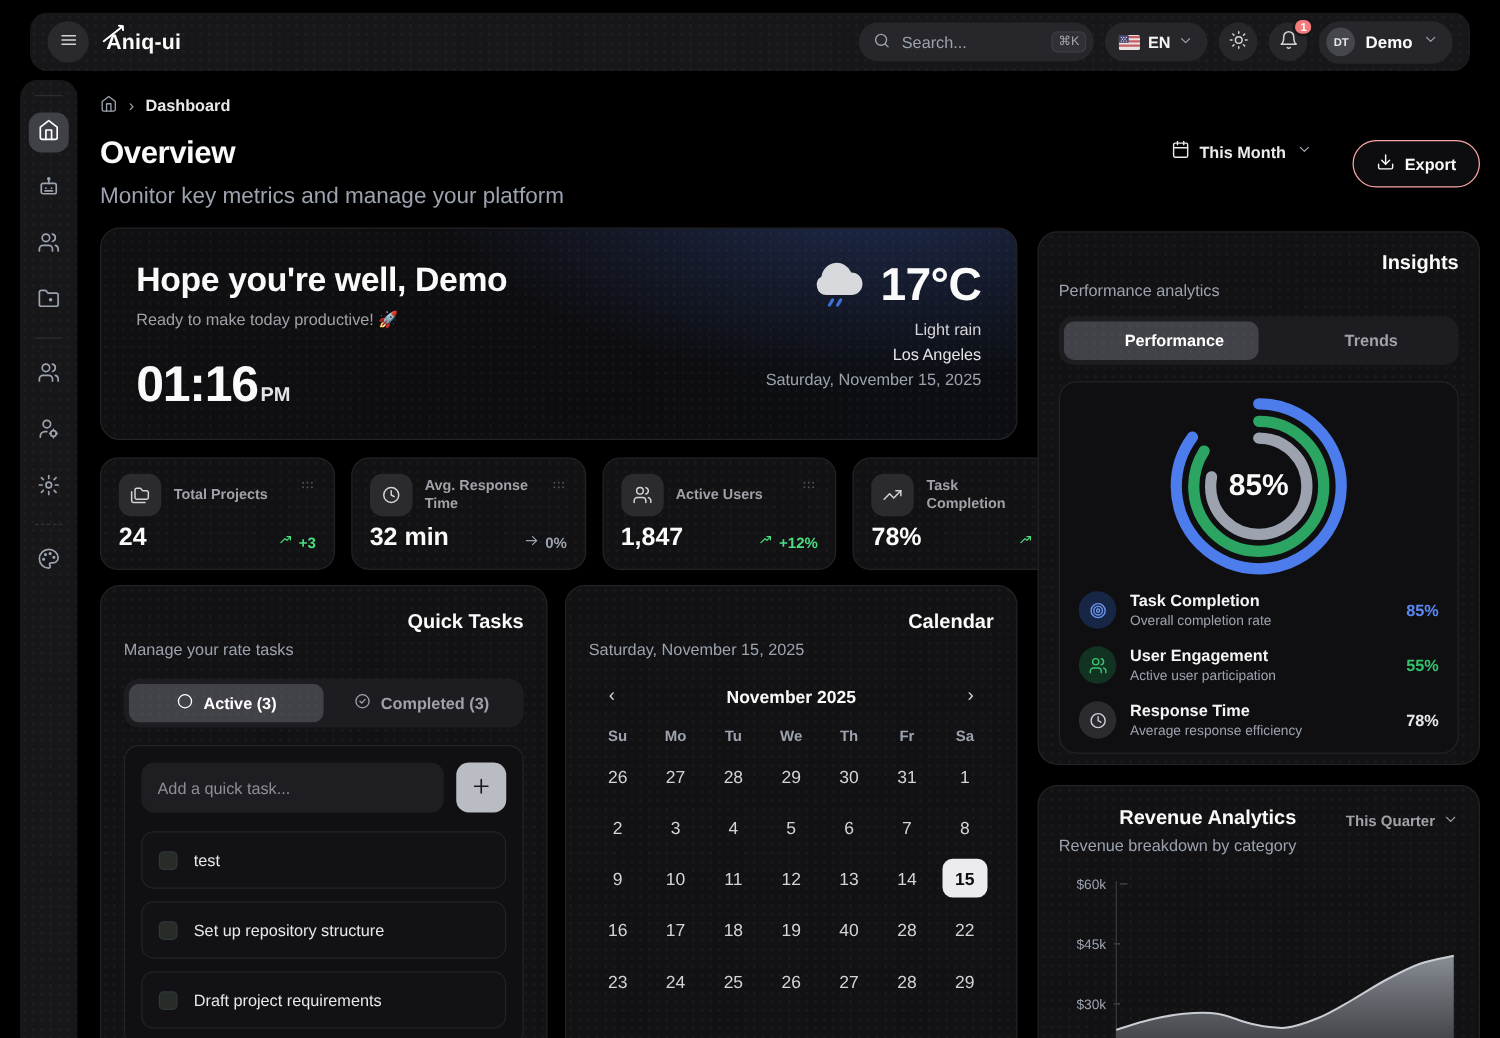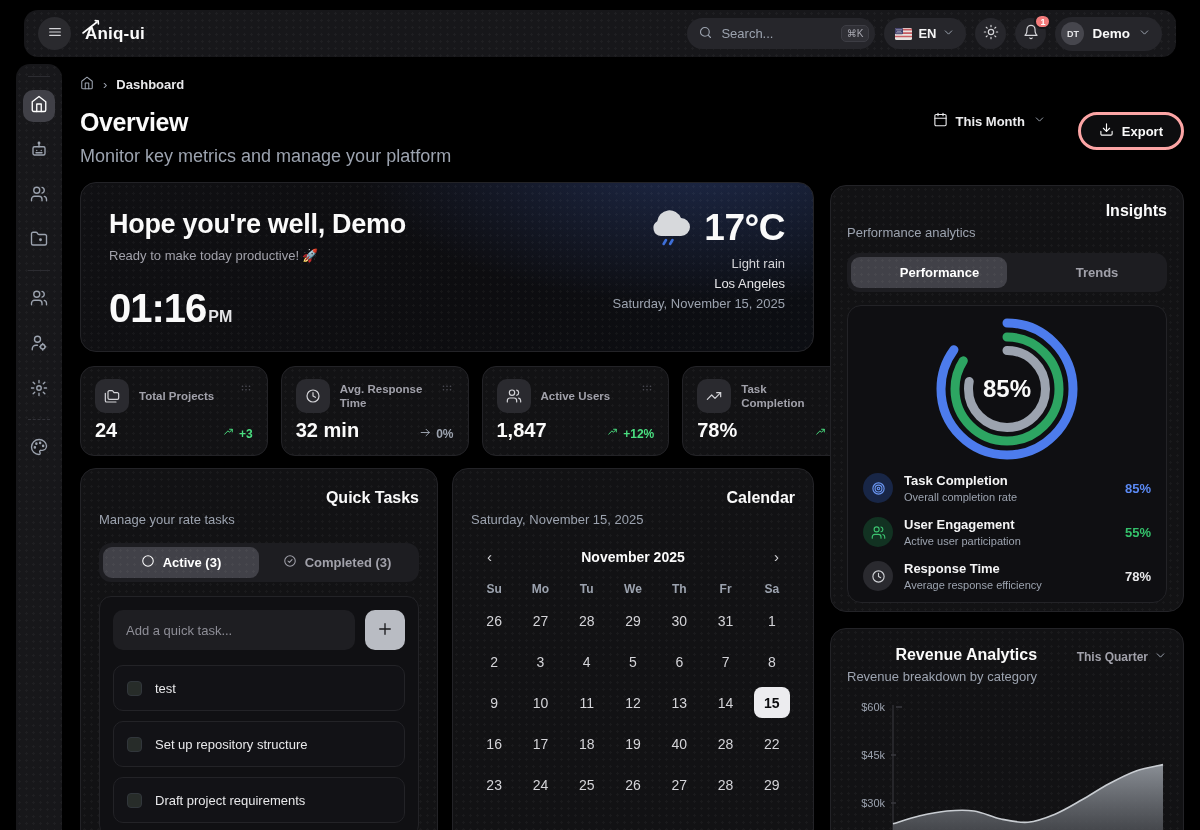--- a/index.html
+++ b/index.html
@@ -44,21 +44,21 @@
 
   
   .main { position:absolute; left:80px; top:64px; width:1104px; }
   .crumbs { margin-top:12px; display:flex; align-items:center; gap:9px; color:#9ca3af; font-size:13px; }
   .crumbs .cur { color:#e8e8ea; font-weight:700; }
   .titlerow { margin-top:15px; display:flex; justify-content:space-between; align-items:flex-start; }
   h1 { font-size:25px; letter-spacing:-.4px; }
   .pagesub { margin-top:9px; font-size:18px; color:#9ca3af; }
   .controls { display:flex; align-items:flex-start; gap:32px; margin-top:4px; }
   .period { display:flex; align-items:center; gap:8px; font-size:13px; font-weight:600; color:#ececee; cursor:pointer; }
-  .export { height:38px; padding:0 18px; border-radius:19px; background:#0d0d0f; border:3px solid #fca5a5;
+  .export { height:38px; padding:0 18px; border-radius:19px; background:#0d0d0f; border:1px solid #fca5a5;
     color:#fafafa; font-size:13px; font-weight:700; display:flex; align-items:center; gap:8px; cursor:pointer; }
 
   
   .card { position:absolute; background-color:#121214; border:1px solid #232327; border-radius:16px; overflow:hidden; }
   .card-title { font-size:16px; font-weight:700;text-align:right; }
   .card-sub { margin-top:5px; font-size:13px; color:#9ca3af; }
 
   
   #welcome { left:80px; top:182px; width:734px; height:170px; padding:26px 28px;
     background-image: radial-gradient(rgba(255,255,255,0.035) 1px, transparent 1.2px),

